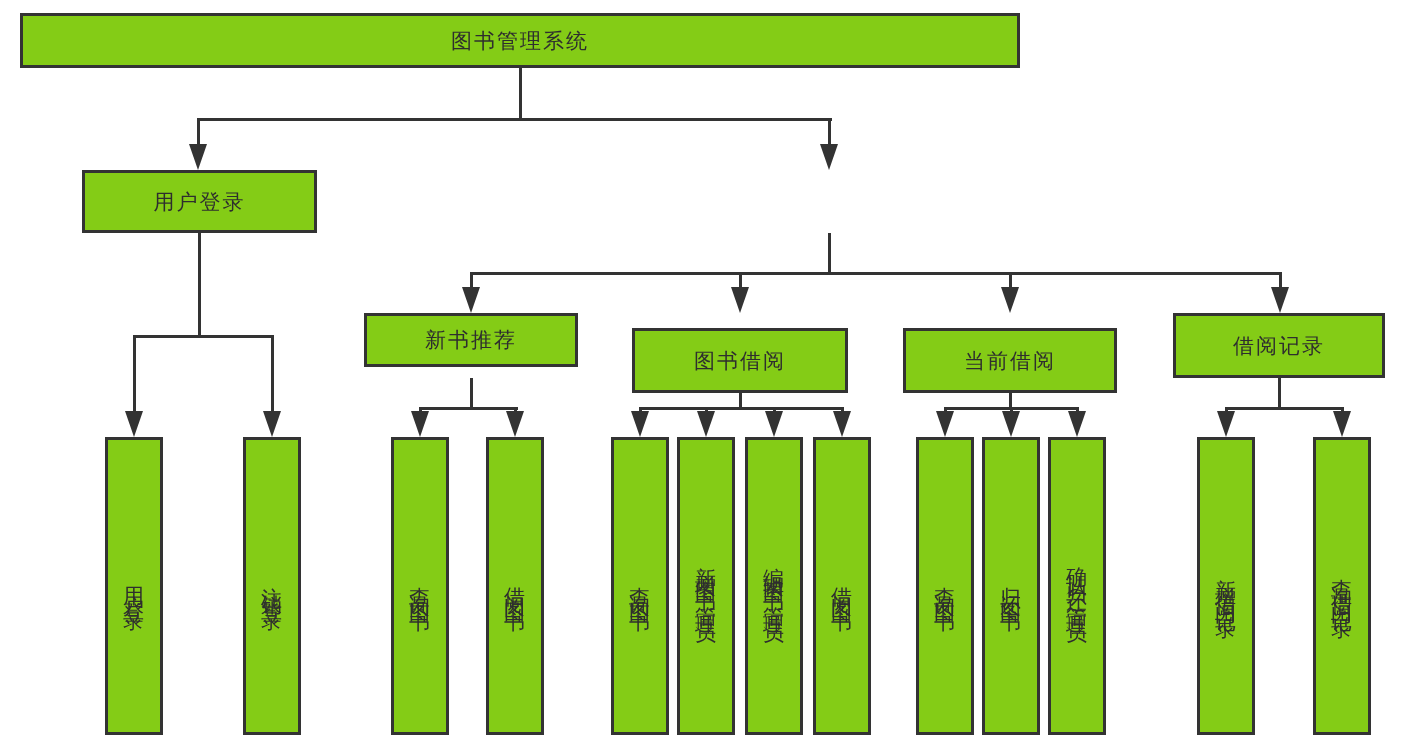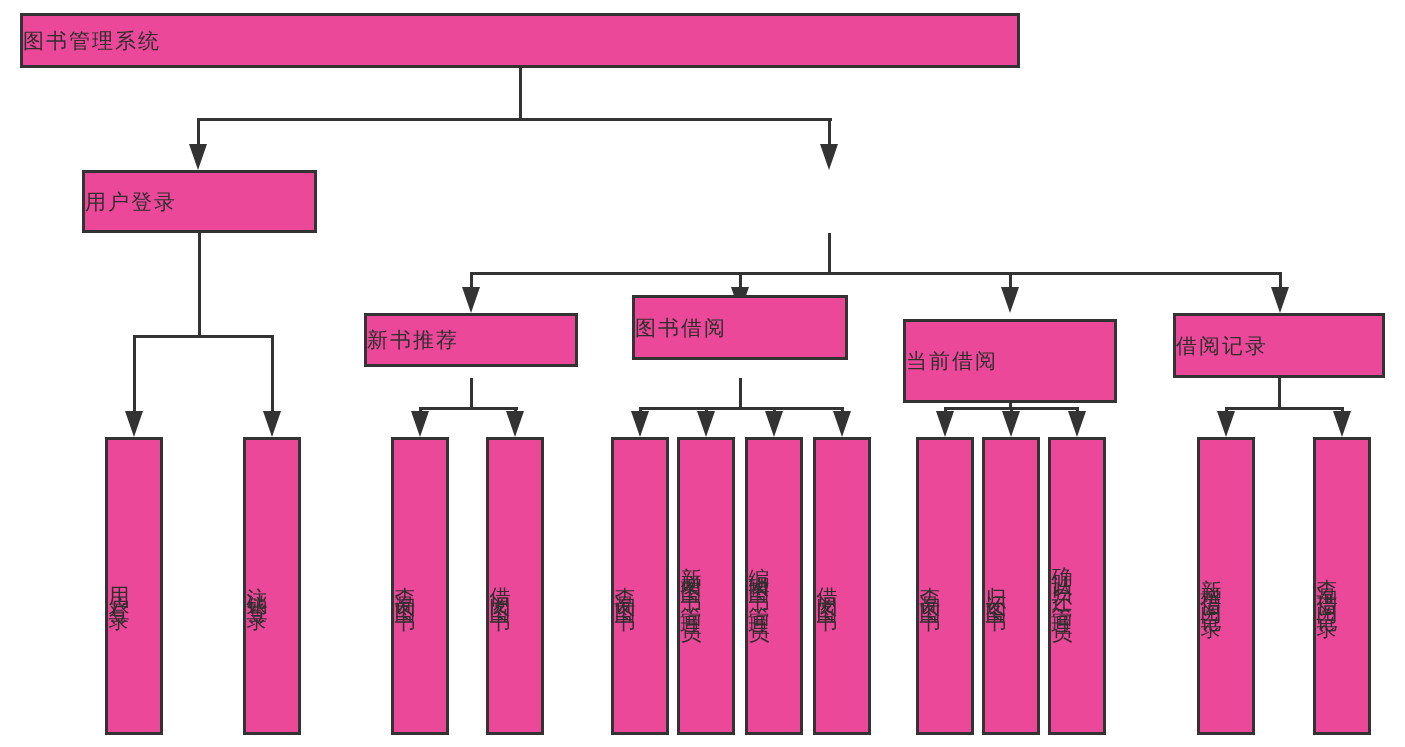--- a/index.html
+++ b/index.html
@@ -28,25 +28,25 @@
     width: 0;
     height: 0;
     border-left: 9px solid transparent;
     border-right: 9px solid transparent;
     border-top: 26px solid #333333;
   }
   
   .box {
     position: absolute;
     box-sizing: border-box;
-    background: #ec4899;
+    background: #84cc16;
     border: 3px solid #333333;
     display: flex;
     align-items: center;
-    justify-content: flex-start;
+    justify-content: center;
     color: #2e2e2e;
   }
   .box.h-label span {
     font-size: 21px;
     letter-spacing: 2px;
     white-space: nowrap;
   }
   .leaf {
     left-padding: 0;
   }
@@ -138,24 +138,24 @@
     <span>图书管理系统</span>
   </div>
 
   <div class="box h-label" style="left:82px;top:170px;width:235px;height:63px">
     <span>用户登录</span>
   </div>
 
   <div class="box h-label" style="left:364px;top:313px;width:214px;height:54px">
     <span>新书推荐</span>
   </div>
-  <div class="box h-label" style="left:632px;top:295px;width:216px;height:65px">
+  <div class="box h-label" style="left:632px;top:328px;width:216px;height:65px">
     <span>图书借阅</span>
   </div>
-  <div class="box h-label" style="left:903px;top:319px;width:214px;height:84px">
+  <div class="box h-label" style="left:903px;top:328px;width:214px;height:65px">
     <span>当前借阅</span>
   </div>
   <div class="box h-label" style="left:1173px;top:313px;width:212px;height:65px">
     <span>借阅记录</span>
   </div>
 
   <div class="box leaf" style="left:105px;top:437px;width:58px;height:298px">
     <span>用户登录</span>
   </div>
   <div class="box leaf" style="left:243px;top:437px;width:58px;height:298px">

